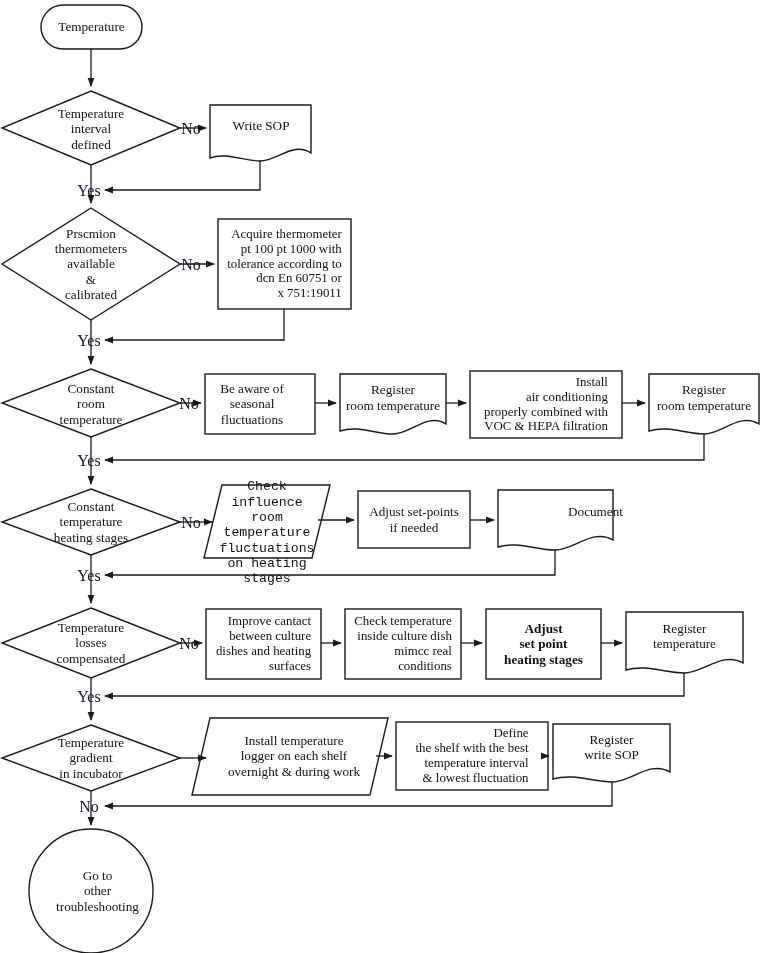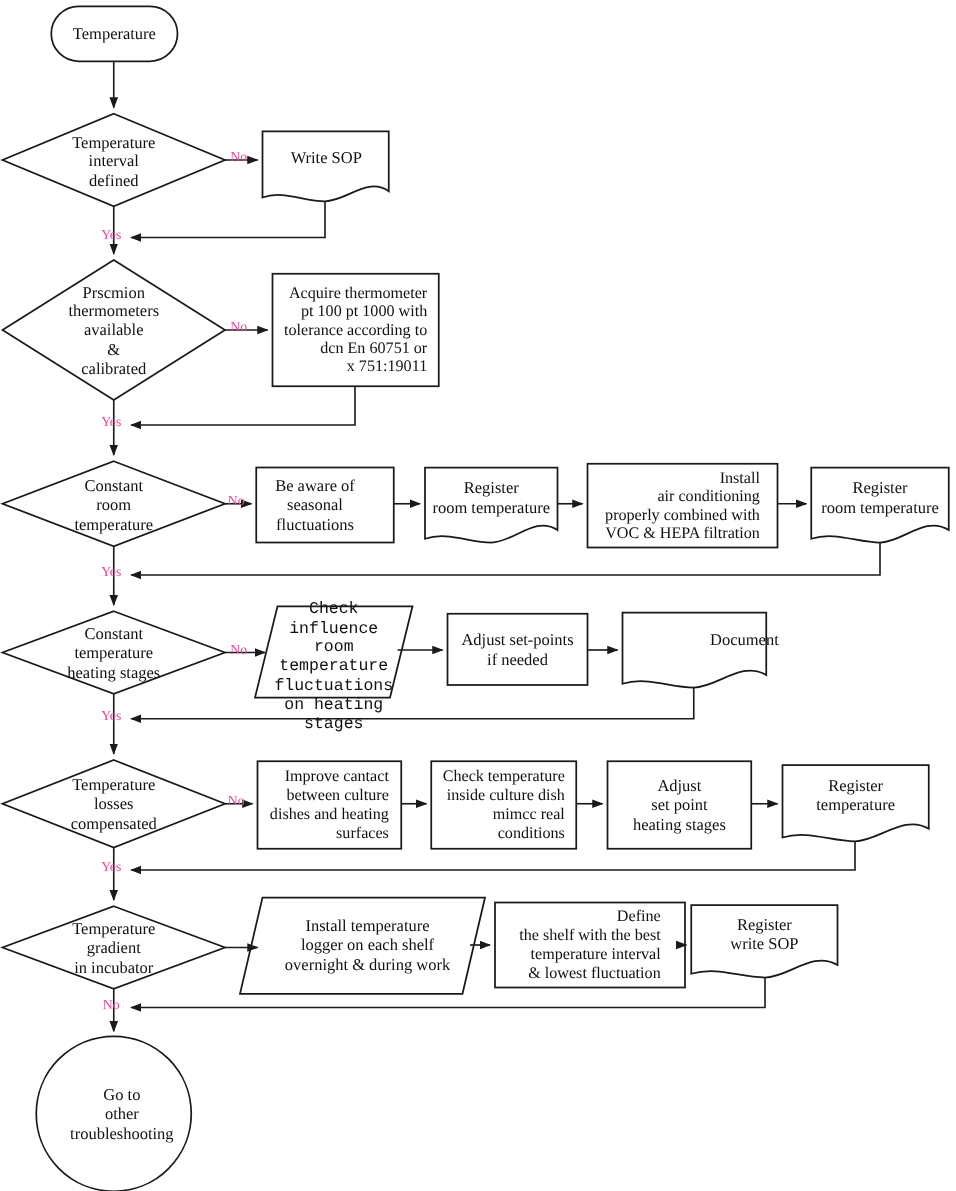--- a/index.html
+++ b/index.html
@@ -45,22 +45,22 @@
     text-align: center;
     font-size: 13.2px;
     line-height: 1.16;
     color: #111111;
     pointer-events: none;
     white-space: pre-line;
   }
   .node-text.small { font-size: 12.9px; text-align: right; }
   .edge-label {
     position: absolute;
-    font-size: 11px;
-    color: #ec4899;
+    font-size: 16px;
+    color: #0f172a;
     text-align: center;
     white-space: nowrap;
   }
 </style>
 </head>
 <body>
 
 <div id="page">
 
   <svg id="flow-svg" viewBox="0 0 765 953">
@@ -203,21 +203,21 @@
   <div class="node-text small" style="left:207px; top:610px; width:113px; height:68px;">Improve cantact
 between culture
 dishes and heating
 surfaces</div>
 
   <div class="node-text small" style="left:346px; top:610px; width:114px; height:68px;">Check temperature
 inside culture dish
 mimcc real
 conditions</div>
 
-  <div class="node-text" style="left:487px; top:610px; width:113px; height:68px;">Adjust
+  <div class="node-text" style="left:487px; top:610px; width:113px; height:68px;font-weight:bold;">Adjust
 set point
 heating stages</div>
 
   <div class="node-text" style="left:627px; top:613px; width:115px; height:46px;">Register
 temperature</div>
 
   <div class="node-text" style="left:26px; top:734px; width:130px; height:48px;">Temperature
 gradient
 in incubator</div>
 

